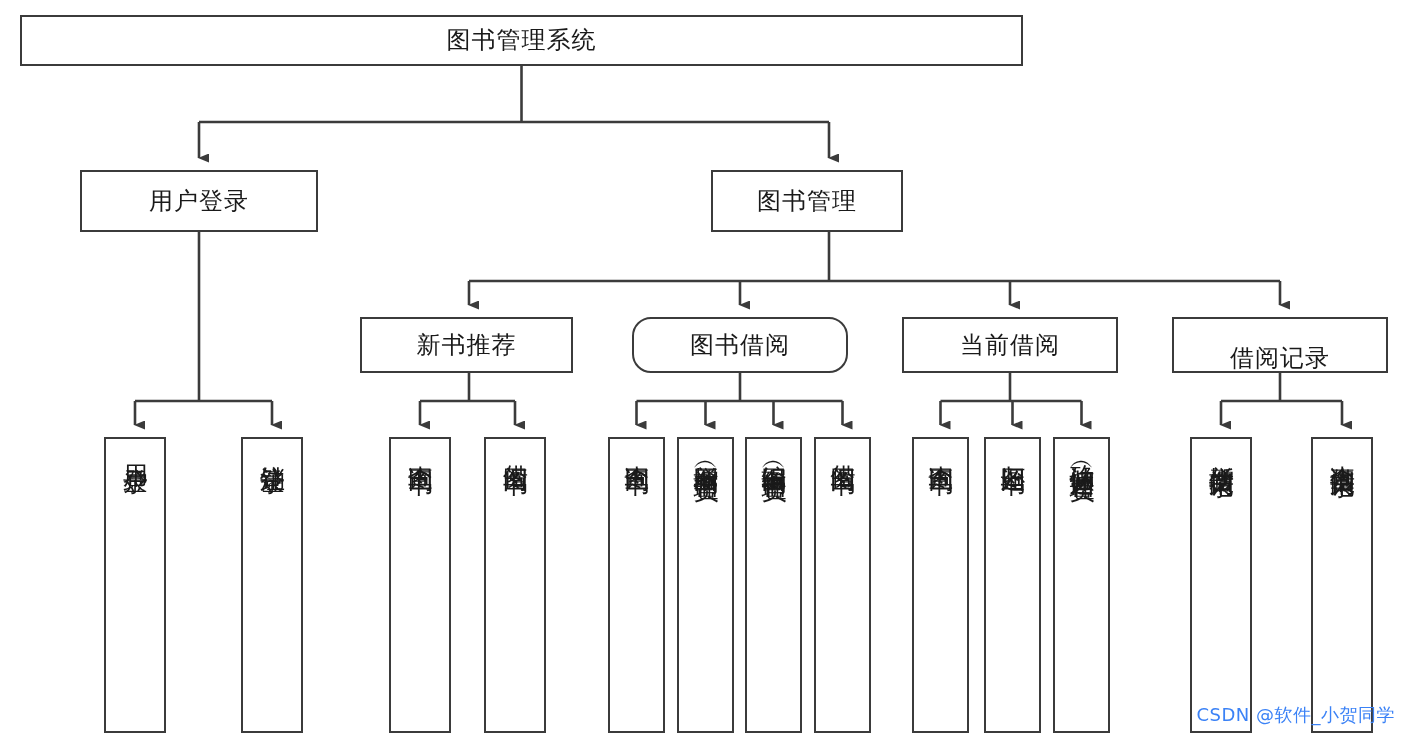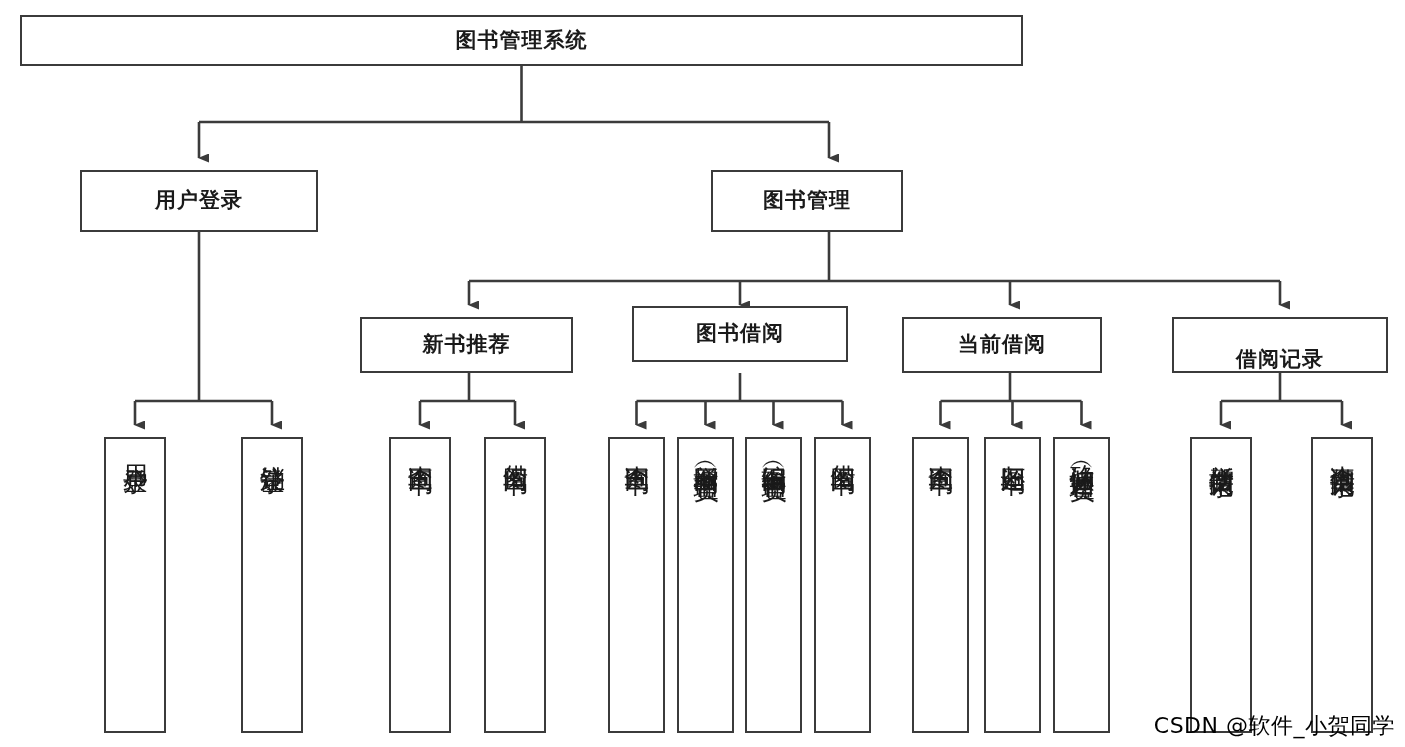--- a/index.html
+++ b/index.html
@@ -29,45 +29,44 @@
     position: absolute;
     box-sizing: border-box;
     background: #ffffff;
     border: 2.5px solid #3b3b3b;
     display: flex;
     align-items: center;
     justify-content: center;
     color: #1a1a1a;
   }
   .node-box.horizontal .node-label {
-    font-size: 21px;
+    font-size: 24px;
     letter-spacing: 1px;
     line-height: 1.1;
     white-space: nowrap;
-    font-weight: bold;
   }
   .node-box.vertical {
     align-items: flex-start;
     justify-content: center;
     padding-top: 6px;
   }
   .node-box.vertical .node-label {
     writing-mode: vertical-rl;
     text-orientation: upright;
     font-size: 25px;
     line-height: 1.12;
     letter-spacing: 2px;
     white-space: nowrap;
   }
   #watermark {
     position: absolute;
     right: 10px;
-    bottom: 6px;
-    font-size: 22px;
-    color: #000000;
+    bottom: 20px;
+    font-size: 18px;
+    color: #3b82f6;
     letter-spacing: 0.5px;
     white-space: nowrap;
     pointer-events: none;
   }
 </style>
 </head>
 <body>
 
 <div id="diagram-root">
 
@@ -120,24 +119,24 @@
       </div>
       <div class="node-box horizontal" id="node_user-login" style="left: 80px; top: 170px; width: 238px; height: 62px;">
         <span class="node-label">用户登录</span>
       </div>
       <div class="node-box horizontal" id="node_book-manage" style="left: 711px; top: 170px; width: 192px; height: 62px;">
         <span class="node-label">图书管理</span>
       </div>
       <div class="node-box horizontal" id="node_new-book-recommend" style="left: 360px; top: 317px; width: 213px; height: 56px;">
         <span class="node-label">新书推荐</span>
       </div>
-      <div class="node-box horizontal" id="node_book-borrow" style="left: 632px; top: 306px; width: 216px; height: 56px;">
+      <div class="node-box horizontal" id="node_book-borrow" style="left: 632px; top: 317px; width: 216px; height: 56px; border-radius: 19px;">
         <span class="node-label">图书借阅</span>
       </div>
-      <div class="node-box horizontal" id="node_current-borrow" style="left: 902px; top: 317px; width: 200px; height: 56px;">
+      <div class="node-box horizontal" id="node_current-borrow" style="left: 902px; top: 317px; width: 216px; height: 56px;">
         <span class="node-label">当前借阅</span>
       </div>
       <div class="node-box horizontal" id="node_borrow-record" style="left: 1172px; top: 317px; width: 216px; height: 56px; align-items: flex-end;">
         <span class="node-label">借阅记录</span>
       </div>
       <div class="node-box vertical" id="node_leaf-user-login" style="left: 104px; top: 437px; width: 62px; height: 296px;">
         <span class="node-label">用户登录</span>
       </div>
       <div class="node-box vertical" id="node_leaf-logout" style="left: 241px; top: 437px; width: 62px; height: 296px;">
         <span class="node-label">注销登录</span>

